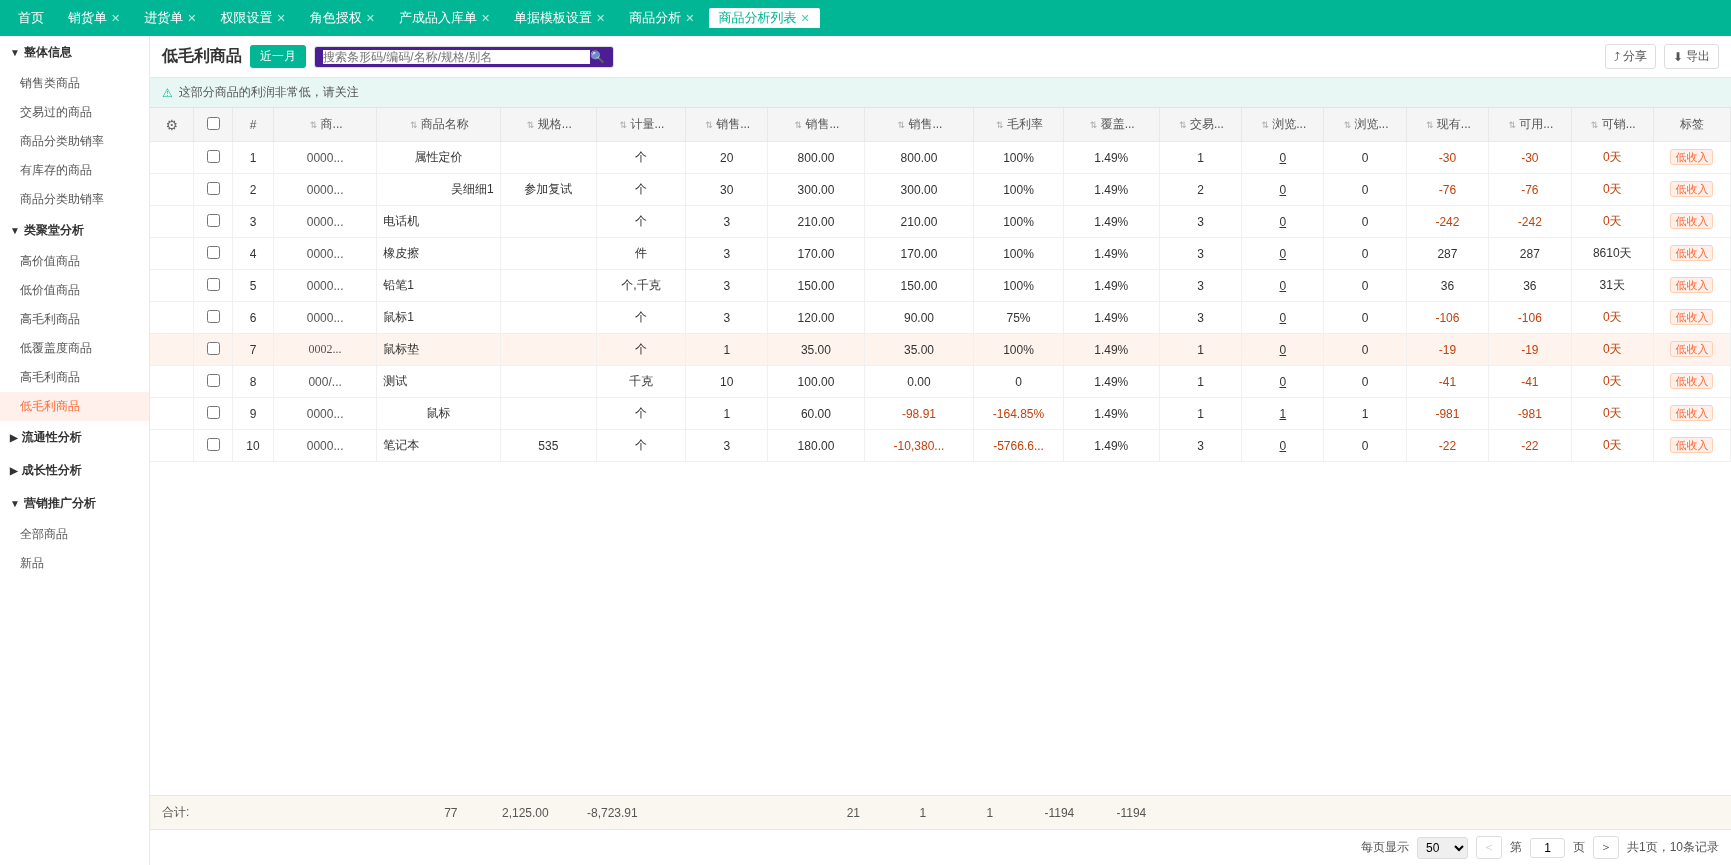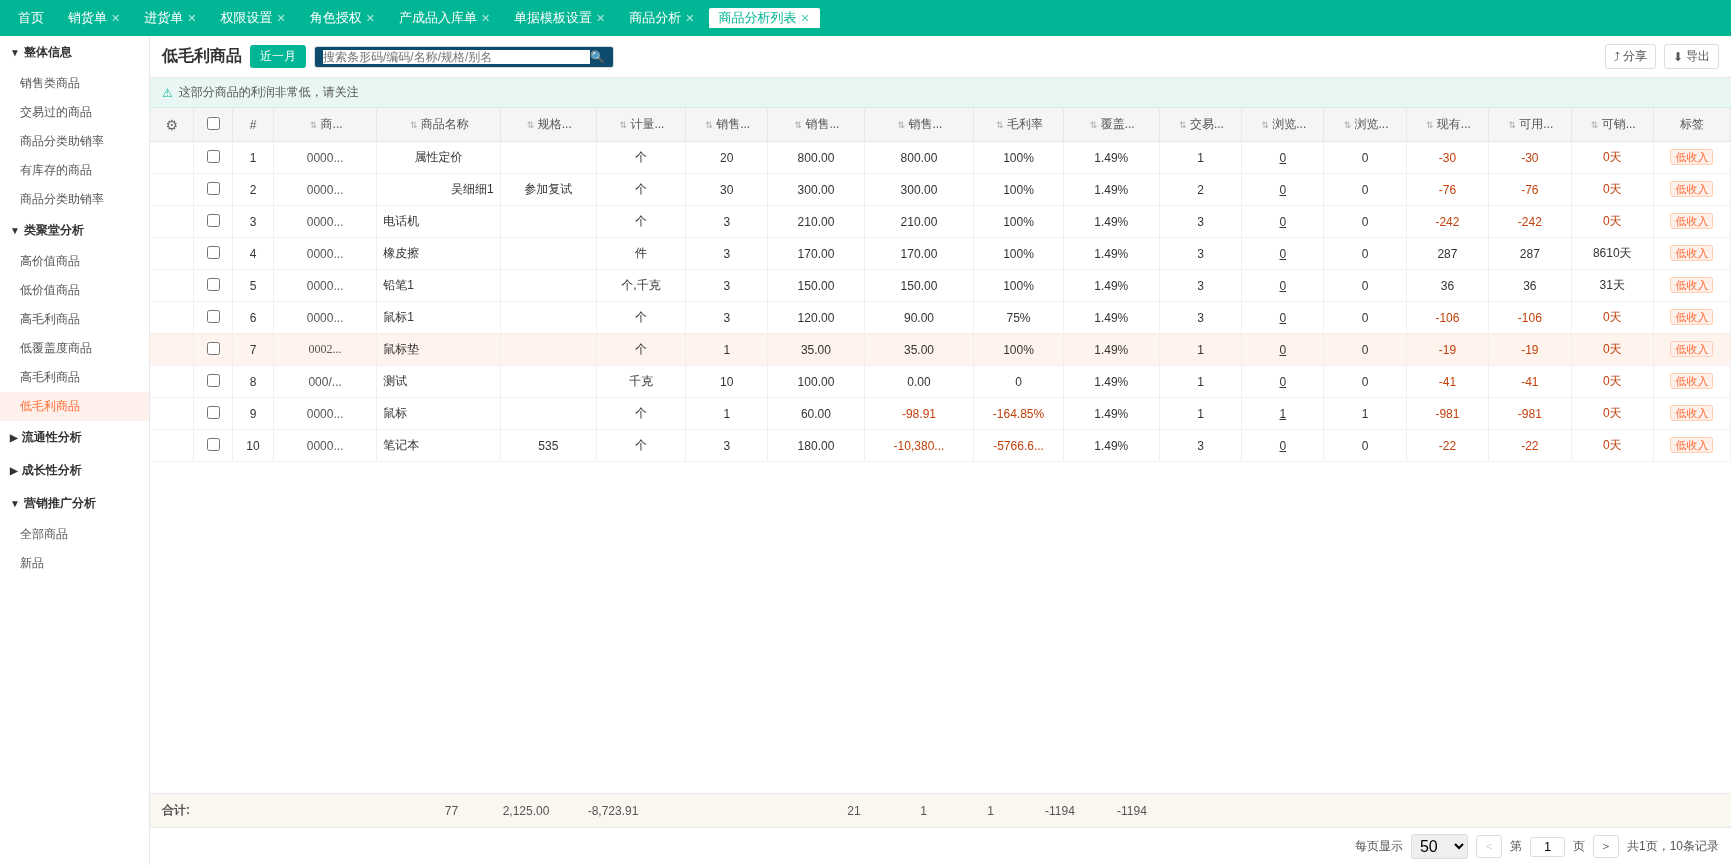--- a/index.html
+++ b/index.html
@@ -106,21 +106,21 @@
       cursor: pointer;
     }
     .search-box {
       display: flex;
       align-items: center;
       border: 1px solid #ddd;
       border-radius: 3px;
       padding: 3px 8px;
       flex: 1;
       max-width: 300px;
-      background: #0c4a6e;
+      background: #4c1d95;
     }
     .search-box input {
       border: none;
       outline: none;
       font-size: 12px;
       width: 100%;
       color: #999;
     }
     .search-icon { color: #aaa; }
     .header-actions {
@@ -202,21 +202,21 @@
     
     .table-footer {
       background: #faf6f0;
       border-top: 1px solid #e8e8e8;
       padding: 8px 12px;
       display: flex;
       align-items: center;
       font-size: 12px;
       color: #555;
     }
-    .footer-label { font-weight: bold; margin-right: 20px; }
+    .footer-label { font-weight: normal; margin-right: 20px; }
     .footer-values {
       display: flex;
       gap: 0;
     }
     .footer-val {
       min-width: 80px;
       text-align: center;
     }
 
     
@@ -228,21 +228,21 @@
       background: #fff;
       border-top: 1px solid #e8e8e8;
       gap: 8px;
       font-size: 12px;
       color: #555;
     }
     .pagination-bar select {
       border: 1px solid #ddd;
       border-radius: 3px;
       padding: 2px 4px;
-      font-size: 16px;
+      font-size: 12px;
     }
     .pagination-btn {
       border: 1px solid #ddd;
       background: #fff;
       color: #555;
       padding: 2px 6px;
       border-radius: 3px;
       cursor: pointer;
       font-size: 12px;
     }
@@ -599,21 +599,21 @@
     <td class="red-text">-41</td>
     <td class="red-text">-41</td>
     <td class="red-text">0天</td>
     <td><span class="tag-badge">低收入</span></td>
   </tr>
               <tr>
     <td></td>
     <td><input type="checkbox" style=""></td>
     <td>9</td>
     <td style="color:#555;">0000...</td>
-    <td style="text-align:left; padding-left:6px;">鼠标</td>
+    <td style="text-align:center; padding-left:6px;">鼠标</td>
     <td></td>
     <td>个</td>
     <td>1</td>
     <td>60.00</td>
     <td class="red-text">-98.91</td>
     <td class="red-text">-164.85%</td>
     <td>1.49%</td>
     <td>1</td>
     <td><span class="underline-link">1</span></td>
     <td>1</td>

